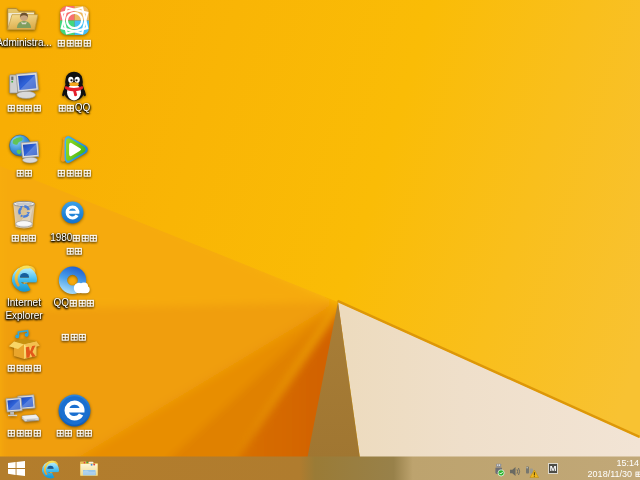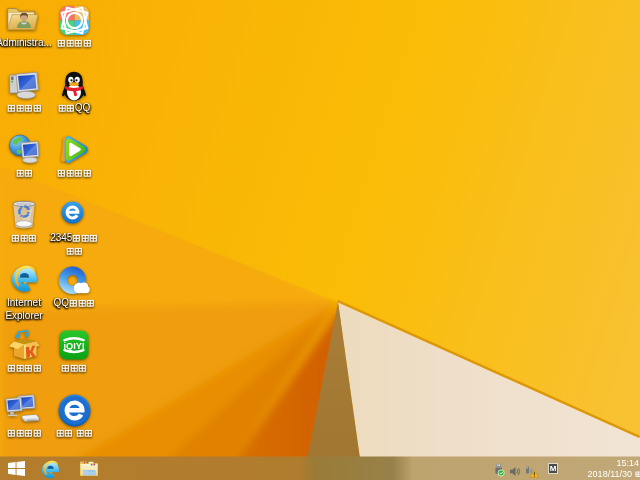--- a/index.html
+++ b/index.html
@@ -365,21 +365,21 @@
               <linearGradient id="e21" x1="0" y1="0" x2="0" y2="1">
                 <stop offset="0" stop-color="#3aa0e8"></stop>
                 <stop offset="1" stop-color="#1272cc"></stop>
               </linearGradient>
             </defs>
 <circle cx="11.5" cy="11.5" r="11" fill="url(#e21)"></circle>
 <path d="M11.5 4.6 A6.9 6.9 0 1 0 11.5 18.4 A6.9 6.9 0 0 0 17.5 15 L14.6 13.6 A3.9 3.9 0 0 1 7.6 12.8 L18.3 12.8 A6.9 6.9 0 0 0 11.5 4.6 Z M11.5 7.5 A3.9 3.9 0 0 1 15 9.8 L7.9 9.8 A3.9 3.9 0 0 1 11.5 7.5 Z" fill="#ffffff"></path>
 </svg>
         </span>
       </div>
-      <div class="lbl"><span class="lt">2345</span><span class="cj"><svg width="8.5" height="8.5" viewBox="0 0 10 10" style="vertical-align:-1px">
+      <div class="lbl"><span class="lt">1980</span><span class="cj"><svg width="8.5" height="8.5" viewBox="0 0 10 10" style="vertical-align:-1px">
             <g stroke="#fff" stroke-width="1.3" fill="none">
               <rect x="1.4" y="1.6" width="7.2" height="6.8"></rect>
               <line x1="1.4" y1="5" x2="8.6" y2="5"></line>
               <line x1="5" y1="1.6" x2="5" y2="8.4"></line>
             </g>
           </svg><svg width="8.5" height="8.5" viewBox="0 0 10 10" style="vertical-align:-1px">
             <g stroke="#fff" stroke-width="1.3" fill="none">
               <rect x="1.4" y="1.6" width="7.2" height="6.8"></rect>
               <line x1="1.4" y1="5" x2="8.6" y2="5"></line>
               <line x1="5" y1="1.6" x2="5" y2="8.4"></line>
@@ -527,36 +527,20 @@
             </g>
           </svg><svg width="8.5" height="8.5" viewBox="0 0 10 10" style="vertical-align:-1px">
             <g stroke="#fff" stroke-width="1.3" fill="none">
               <rect x="1.4" y="1.6" width="7.2" height="6.8"></rect>
               <line x1="1.4" y1="5" x2="8.6" y2="5"></line>
               <line x1="5" y1="1.6" x2="5" y2="8.4"></line>
             </g>
           </svg></span></div>
     </div>
     <div class="ditem" style="left:39px;top:330px">
-      <div class="dicon">
-        <span style="position:relative;display:flex;top:-1px">
-          <svg width="30" height="30" viewBox="0 0 30 30">
-<defs>
-              <linearGradient id="iq1" x1="0" y1="0" x2="0" y2="1">
-                <stop offset="0" stop-color="#29c62a"></stop>
-                <stop offset="1" stop-color="#09a213"></stop>
-              </linearGradient>
-            </defs>
-<rect x="0.5" y="0.5" width="29" height="29" rx="6.5" fill="url(#iq1)"></rect>
-<path d="M5.5 10.2 Q15 6.4 24.5 10.2" fill="none" stroke="#ffffff" stroke-width="2.4" stroke-linecap="round"></path>
-<path d="M5.5 20.1 Q15 23.9 24.5 20.1" fill="none" stroke="#ffffff" stroke-width="2.4" stroke-linecap="round"></path>
-<text x="15" y="18.8" font-family="Liberation Sans, sans-serif" font-size="9.2" font-weight="bold" fill="#ffffff" text-anchor="middle">iQIYI</text>
-</svg>
-        </span>
-      </div>
       <div class="lbl"><span class="cj"><svg width="8.5" height="8.5" viewBox="0 0 10 10" style="vertical-align:-1px">
             <g stroke="#fff" stroke-width="1.3" fill="none">
               <rect x="1.4" y="1.6" width="7.2" height="6.8"></rect>
               <line x1="1.4" y1="5" x2="8.6" y2="5"></line>
               <line x1="5" y1="1.6" x2="5" y2="8.4"></line>
             </g>
           </svg><svg width="8.5" height="8.5" viewBox="0 0 10 10" style="vertical-align:-1px">
             <g stroke="#fff" stroke-width="1.3" fill="none">
               <rect x="1.4" y="1.6" width="7.2" height="6.8"></rect>
               <line x1="1.4" y1="5" x2="8.6" y2="5"></line>

